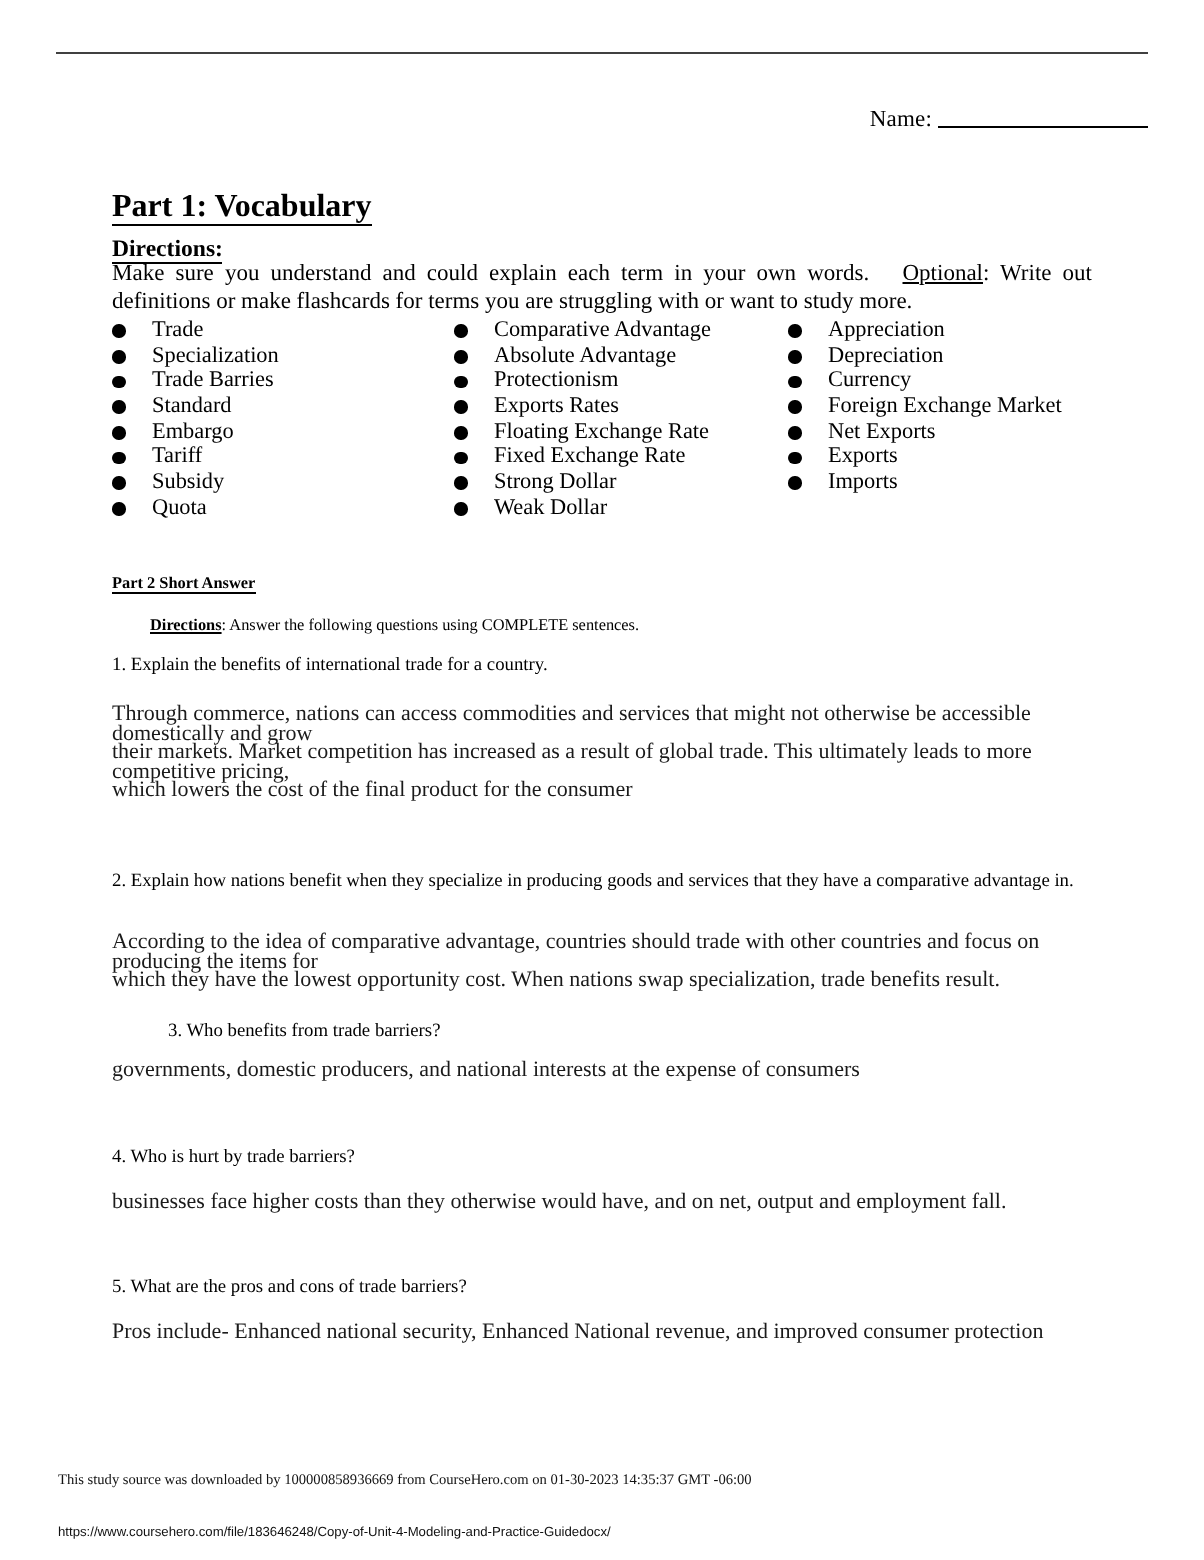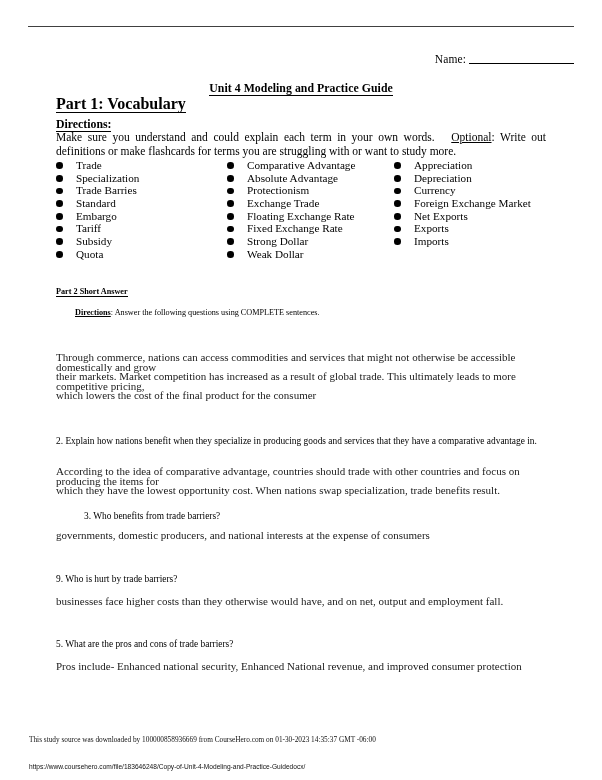--- a/index.html
+++ b/index.html
@@ -203,23 +203,20 @@
 <body>
 
 <div class="page">
 
   <div class="top-rule"></div>
 
   <div class="name-line">
     <span>Name:</span><span class="name-blank"></span>
   </div>
 
-  <div class="doc-title">
-    <span>Unit 4 Modeling and Practice Guide</span>
-  </div>
 
   <div class="part1-heading">
     <span>Part 1: Vocabulary</span>
   </div>
 
   <div class="directions-heading">
     <span>Directions:</span>
   </div>
 
   <div class="directions-body">
@@ -237,21 +234,21 @@
       <div class="vocab-item"><span class="bullet"></span><span>Embargo</span></div>
       <div class="vocab-item"><span class="bullet"></span><span>Tariff</span></div>
       <div class="vocab-item"><span class="bullet"></span><span>Subsidy</span></div>
       <div class="vocab-item"><span class="bullet"></span><span>Quota</span></div>
     </div>
 
     <div class="vocab-col c2">
       <div class="vocab-item"><span class="bullet"></span><span>Comparative Advantage</span></div>
       <div class="vocab-item"><span class="bullet"></span><span>Absolute Advantage</span></div>
       <div class="vocab-item"><span class="bullet"></span><span>Protectionism</span></div>
-      <div class="vocab-item"><span class="bullet"></span><span>Exchange Trade</span></div>
+      <div class="vocab-item"><span class="bullet"></span><span>Exports Rates</span></div>
       <div class="vocab-item"><span class="bullet"></span><span>Floating Exchange Rate</span></div>
       <div class="vocab-item"><span class="bullet"></span><span>Fixed Exchange Rate</span></div>
       <div class="vocab-item"><span class="bullet"></span><span>Strong Dollar</span></div>
       <div class="vocab-item"><span class="bullet"></span><span>Weak Dollar</span></div>
     </div>
 
     <div class="vocab-col c3">
       <div class="vocab-item"><span class="bullet"></span><span>Appreciation</span></div>
       <div class="vocab-item"><span class="bullet"></span><span>Depreciation</span></div>
       <div class="vocab-item"><span class="bullet"></span><span>Currency</span></div>
@@ -264,38 +261,39 @@
   </div>
 
   <div class="part2-heading">
     <span>Part 2 Short Answer</span>
   </div>
 
   <div class="part2-directions">
     <b>Directions</b><span>: Answer the following questions using COMPLETE sentences.</span>
   </div>
 
+  <div class="qa question q1">1. Explain the benefits of international trade for a country.</div>
   <div class="qa answer a1">
     <div>Through commerce, nations can access commodities and services that might not otherwise be accessible domestically and grow</div>
     <div>their markets. Market competition has increased as a result of global trade. This ultimately leads to more competitive pricing,</div>
     <div>which lowers the cost of the final product for the consumer</div>
   </div>
 
   <div class="qa question q2">2. Explain how nations benefit when they specialize in producing goods and services that they have a comparative advantage in.</div>
   <div class="qa answer a2">
     <div>According to the idea of comparative advantage, countries should trade with other countries and focus on producing the items for</div>
     <div>which they have the lowest opportunity cost. When nations swap specialization, trade benefits result.</div>
   </div>
 
   <div class="qa question q3">3. Who benefits from trade barriers?</div>
   <div class="qa answer a3">
     <div> governments, domestic producers, and national interests at the expense of consumers</div>
   </div>
 
-  <div class="qa question q4">9. Who is hurt by trade barriers?</div>
+  <div class="qa question q4">4. Who is hurt by trade barriers?</div>
   <div class="qa answer a4">
     <div>businesses face higher costs than they otherwise would have, and on net, output and employment fall.</div>
   </div>
 
   <div class="qa question q5">5. What are the pros and cons of trade barriers?</div>
   <div class="qa answer a5">
     <div>Pros include- Enhanced national security, Enhanced National revenue, and improved consumer protection</div>
   </div>
 
   <div class="footer-note">This study source was downloaded by 100000858936669 from CourseHero.com on 01-30-2023 14:35:37 GMT -06:00</div>

